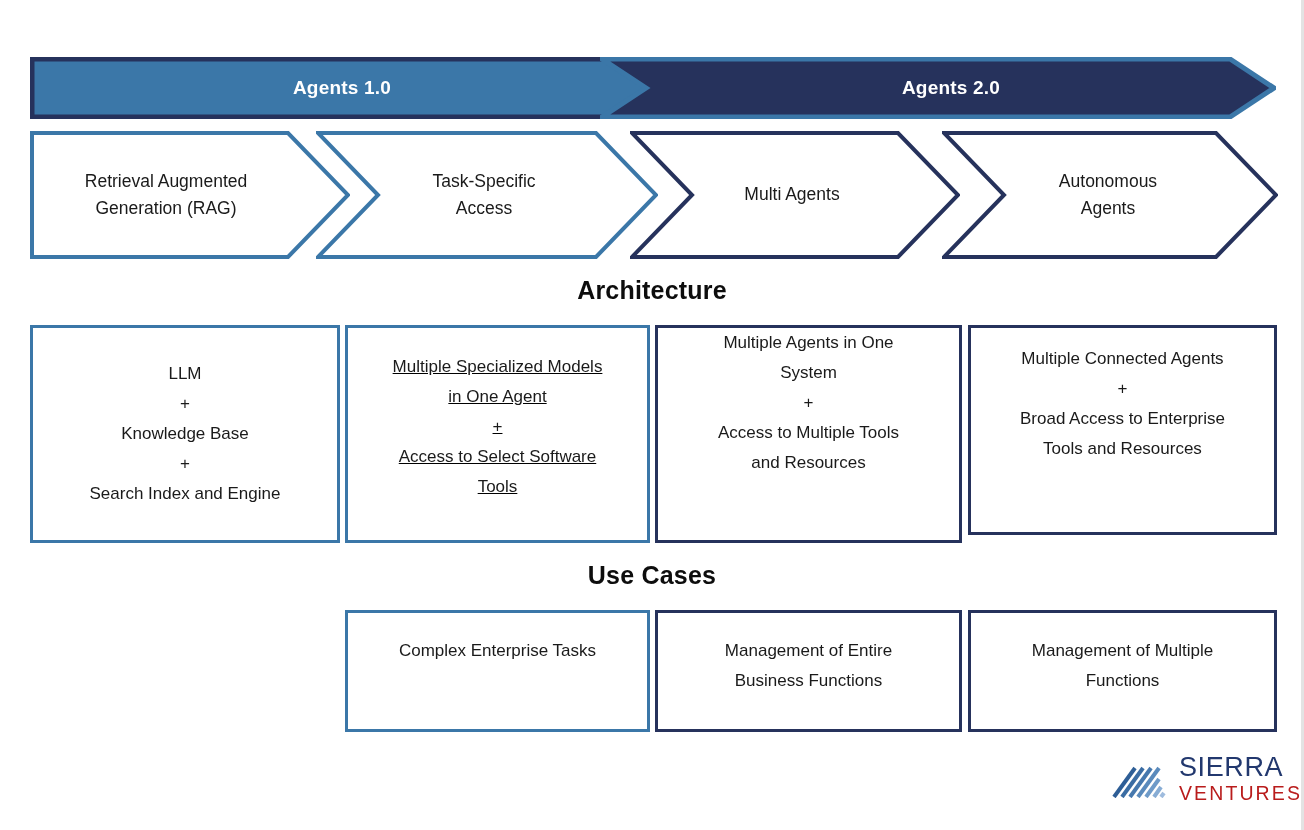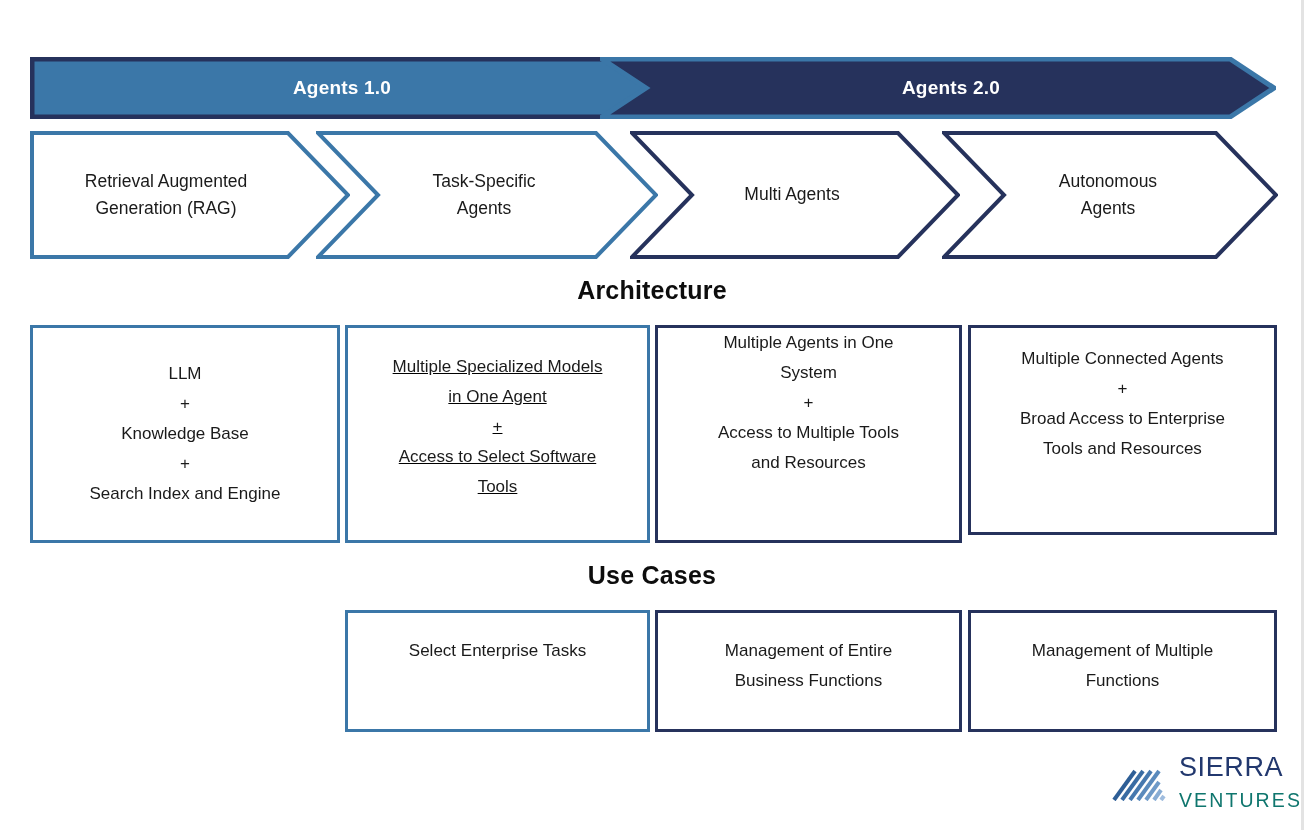--- a/index.html
+++ b/index.html
@@ -104,23 +104,23 @@
   .logo .mark { width: 62px; height: 38px; display: block; }
   .logo .wordmark { display: flex; flex-direction: column; line-height: 1; }
   .logo .wm-top {
     font-size: 27px;
     font-weight: normal;
     color: #22386E;
     letter-spacing: .6px;
   }
   .logo .wm-bot {
     font-size: 19.5px;
-    color: #0f766e;
+    color: #b91c1c;
     letter-spacing: 2.1px;
-    margin-top: 10px;
+    margin-top: 3px;
   }
 </style>
 </head>
 <body>
 
 <div id="slide">
 
   <div class="banner-row">
 
     <div class="banner" style="left:30px; top:57px; width:624px; height:62px;">
@@ -146,21 +146,21 @@
       </svg>
       <span class="chev-label" style="margin-right:48px;">Retrieval Augmented
 Generation (RAG)</span>
     </div>
 
     <div class="chev" style="left:316px; top:131px; width:342px; height:128px;">
       <svg class="shape" viewBox="0 0 342 128" preserveAspectRatio="none">
         <polygon points="2,2 280,2 340,64 280,126 2,126 62,64" fill="#ffffff" stroke="#3B77A8" stroke-width="4"></polygon>
       </svg>
       <span class="chev-label" style="margin-right:6px;">Task-Specific
-Agents</span>
+Access</span>
     </div>
 
     <div class="chev" style="left:630px; top:131px; width:330px; height:128px;">
       <svg class="shape" viewBox="0 0 330 128" preserveAspectRatio="none">
         <polygon points="2,2 268,2 328,64 268,126 2,126 62,64" fill="#ffffff" stroke="#26325C" stroke-width="4"></polygon>
       </svg>
       <span class="chev-label" style="margin-right:6px;">Multi Agents</span>
     </div>
 
     <div class="chev" style="left:942px; top:131px; width:336px; height:128px;">
@@ -202,21 +202,21 @@
     <span class="card-text">Multiple Connected Agents
 +
 Broad Access to Enterprise
 Tools and Resources</span>
   </div>
 
   <div class="section-heading" style="top:561px;">Use Cases</div>
 
 
   <div class="card blue v-top" style="left:345px; top:610px; width:305px; height:122px; padding-top:23px;">
-    <span class="card-text">Select Enterprise Tasks</span>
+    <span class="card-text">Complex Enterprise Tasks</span>
   </div>
 
   <div class="card navy v-top" style="left:655px; top:610px; width:307px; height:122px; padding-top:23px;justify-content:center;">
     <span class="card-text">Management of Entire
 Business Functions</span>
   </div>
 
   <div class="card navy v-top" style="left:968px; top:610px; width:309px; height:122px; padding-top:23px;">
     <span class="card-text">Management of Multiple
 Functions</span>

